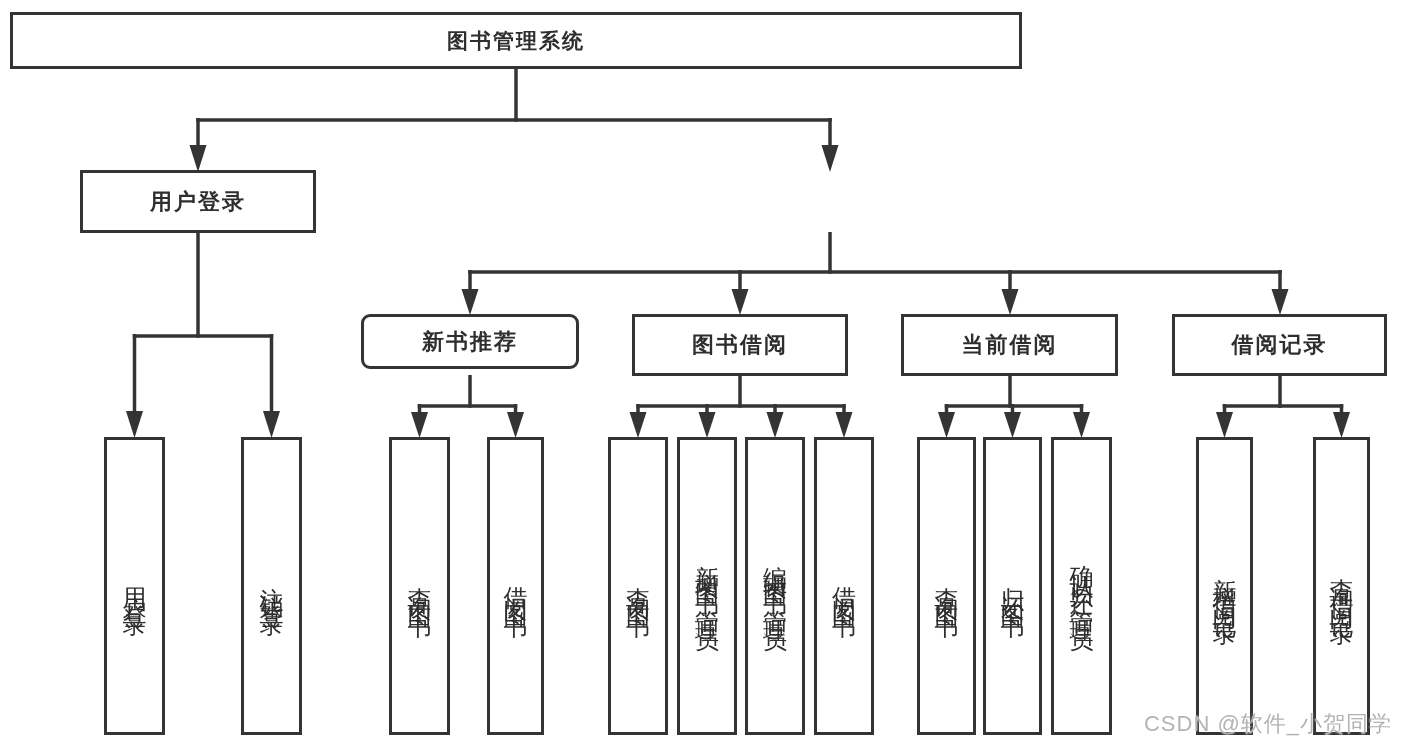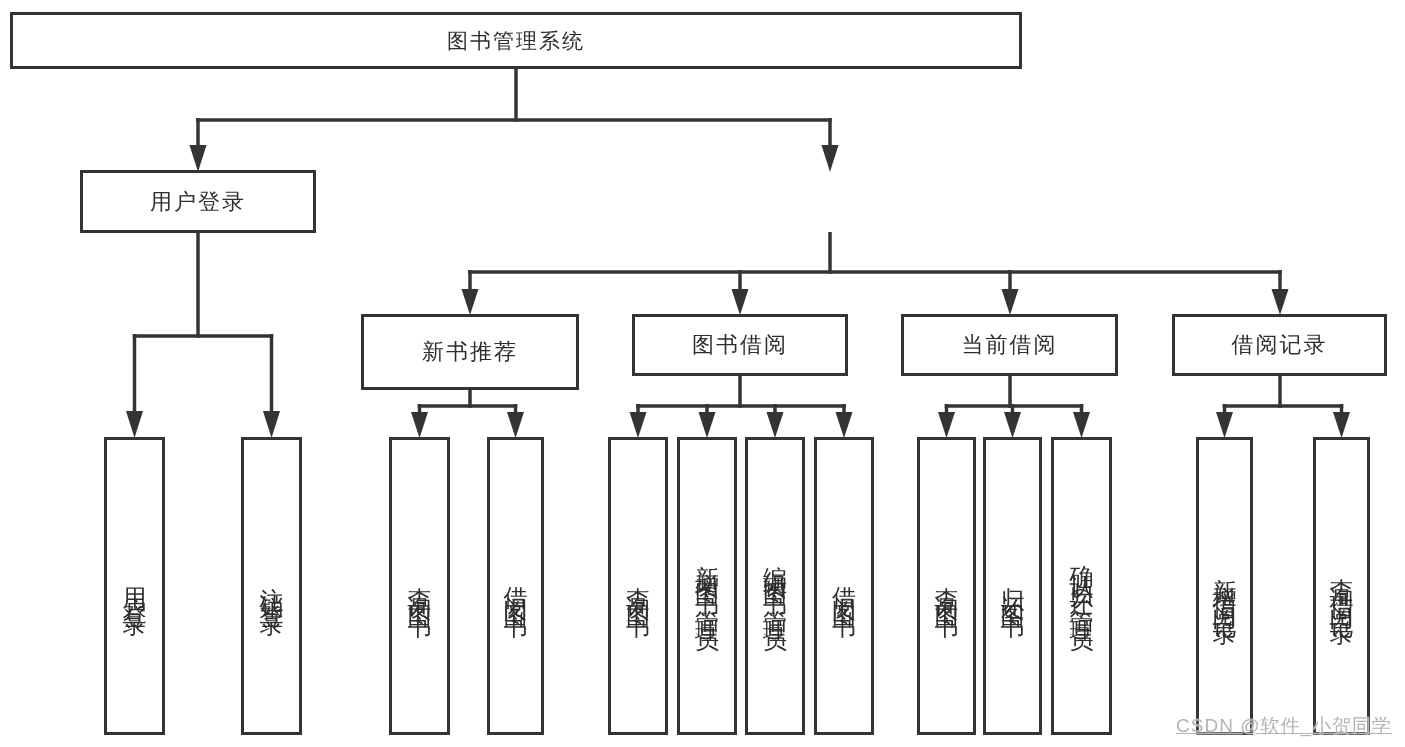--- a/index.html
+++ b/index.html
@@ -33,39 +33,39 @@
     display: flex;
     align-items: center;
     justify-content: center;
     color: var(--text);
     z-index: 2;
   }
   .hbox {
     font-size: 22px;
     letter-spacing: 2px;
     white-space: nowrap;
+    font-weight: bold;
   }
   .rootbox { font-size: 21px; }
   .vbox {
     writing-mode: vertical-rl;
     text-orientation: mixed;
     font-size: 24px;
     letter-spacing: 9px;
     line-height: 1;
   }
   .watermark {
     position: absolute;
     right: 13px; bottom: 8px;
-    font-size: 19px;
+    font-size: 22px;
     letter-spacing: 1px;
     color: var(--watermark);
     text-shadow: 0 0 2px #ffffff;
     z-index: 5;
     white-space: nowrap;
-    text-decoration: underline;
   }
 </style>
 </head>
 <body>
 
 <div class="stage">
 
   <svg class="connectors" viewBox="0 0 1405 747" xmlns="http://www.w3.org/2000/svg">
 
     <line class="cline" x1="516" y1="69" x2="516" y2="121.75"></line>
@@ -125,21 +125,21 @@
     <line class="cline" x1="1224.5" y1="404" x2="1224.5" y2="418"></line>
     <polygon class="ahead" points="1224.5,438 1216,412 1233,412"></polygon>
     <line class="cline" x1="1341.5" y1="404" x2="1341.5" y2="418"></line>
     <polygon class="ahead" points="1341.5,438 1333,412 1350,412"></polygon>
   </svg>
 
   <div class="box hbox rootbox" style="left:10px; top:12px; width:1012px; height:57px;">图书管理系统</div>
 
   <div class="box hbox" style="left:80px; top:170px; width:236px; height:63px;">用户登录</div>
 
-  <div class="box hbox" style="left:361px; top:314px; width:218px; height:76px;">新书推荐</div>
+  <div class="box hbox" style="left:361px; top:314px; width:218px; height:55px;border-radius:9px;">新书推荐</div>
   <div class="box hbox" style="left:901px; top:314px; width:217px; height:62px;">当前借阅</div>
   <div class="box hbox" style="left:632px; top:314px; width:216px; height:62px;">图书借阅</div>
   <div class="box hbox" style="left:1172px; top:314px; width:215px; height:62px;">借阅记录</div>
 
   <div class="box vbox" style="left:104px; top:437px; width:61px; height:298px;">用户登录</div>
   <div class="box vbox" style="left:241px; top:437px; width:61px; height:298px;">注销登录</div>
 
   <div class="box vbox" style="left:389px; top:437px; width:61px; height:298px;">查询图书</div>
   <div class="box vbox" style="left:487px; top:437px; width:57px; height:298px;">借阅图书</div>
 

